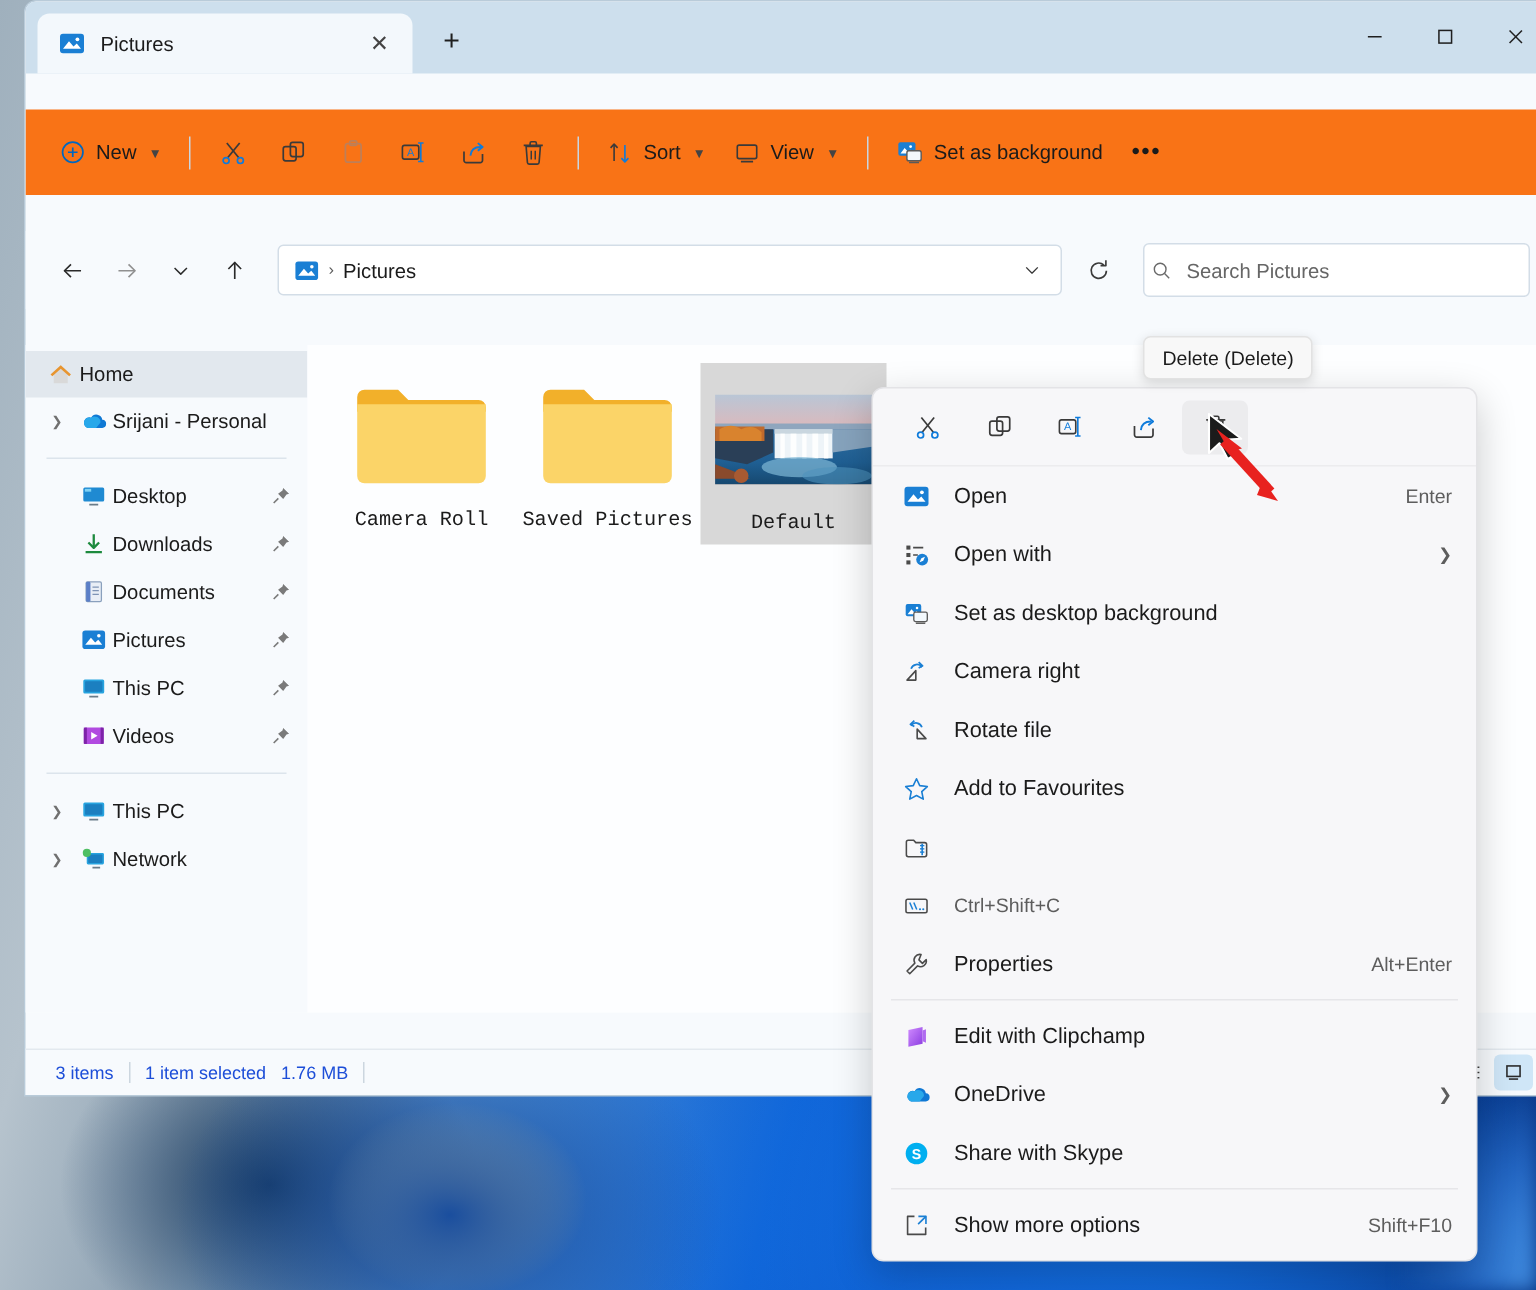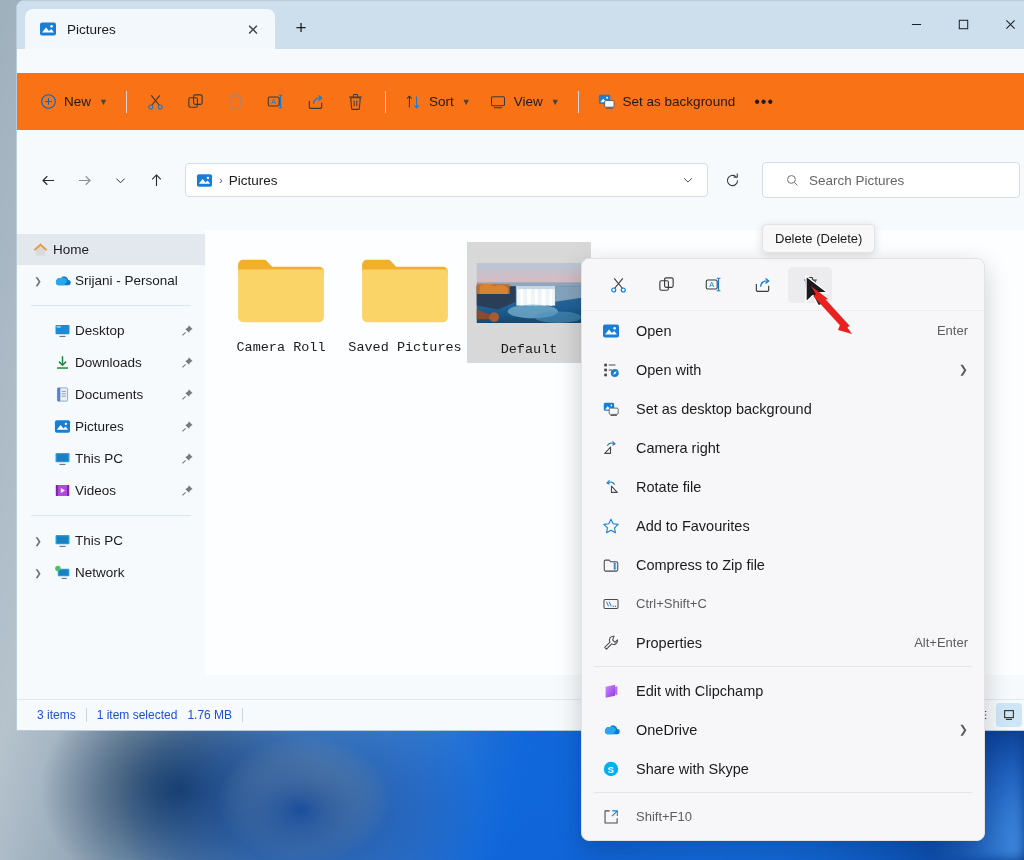--- a/index.html
+++ b/index.html
@@ -98,21 +98,21 @@
   }
   #crumbs { flex: 1; display: flex; align-items: center; gap: 6px; font-size: 13.5px; }
   .crumb-sep { color: #5a5a5a; font-size: 11px; }
   #crumbchev, #refreshbtn {
     width: 34px; height: 30px; border-radius: 4px;
     display: flex; align-items: center; justify-content: center; color: #3a3a3a;
   }
   #searchbox {
     width: 258px; height: 36px; margin-left: 10px; flex: none;
     background: #fff; border: 1px solid #d3dde7; border-radius: 4px;
-    display: flex; align-items: center; padding: 0 22px; gap: 9px;
+    display: flex; align-items: center; padding: 0 4px; gap: 9px;
   }
   #searchinput {
     border: none; outline: none; background: transparent; flex: 1;
     font-family: inherit; font-size: 13.5px; color: #1b1b1b;
   }
   #searchinput::placeholder { color: #666; }
 
   
   #body { flex: 1; display: flex; min-height: 0; background: #fbfdfe; }
 
@@ -774,21 +774,20 @@
   <div class="mi">
     <span class="micon">
       <svg viewBox="0 0 20 20" width="18" height="18">
         <path d="M2.5 6 a1.4 1.4 0 0 1 1.4-1.4 h4 l1.6 1.8 h6.6 a1.4 1.4 0 0 1 1.4 1.4 v7.6 a1.4 1.4 0 0 1-1.4 1.4 H3.9 A1.4 1.4 0 0 1 2.5 15.4 Z" fill="none" stroke="#4a4a4a" stroke-width="1.15"></path>
         <line x1="14.2" y1="7.2" x2="14.2" y2="15.8" stroke="#1a7fd4" stroke-width="1.2"></line>
         <line x1="12.6" y1="8.6" x2="15.8" y2="8.6" stroke="#1a7fd4" stroke-width="1"></line>
         <line x1="12.6" y1="11" x2="15.8" y2="11" stroke="#1a7fd4" stroke-width="1"></line>
         <line x1="12.6" y1="13.4" x2="15.8" y2="13.4" stroke="#1a7fd4" stroke-width="1"></line>
       </svg>
     </span>
-    <span class="mlabel">Compress to Zip file</span>
   </div>
 
   <div class="mi">
     <span class="micon">
       <svg viewBox="0 0 20 20" width="18" height="18">
         <rect x="2.2" y="5" width="15.6" height="10" rx="1.3" fill="none" stroke="#4a4a4a" stroke-width="1.15"></rect>
         <line x1="5" y1="7.4" x2="7.2" y2="12.6" stroke="#1a7fd4" stroke-width="1.1"></line>
         <line x1="8" y1="7.4" x2="10.2" y2="12.6" stroke="#1a7fd4" stroke-width="1.1"></line>
         <circle cx="12.6" cy="12.4" r=".8" fill="#1a7fd4"></circle>
         <circle cx="15" cy="12.4" r=".8" fill="#1a7fd4"></circle>
@@ -849,20 +848,21 @@
   <div class="ctxsep"></div>
 
   <div class="mi">
     <span class="micon">
       <svg viewBox="0 0 20 20" width="18" height="18">
         <path d="M8.5 3.2 H3.4 v13.4 h13.4 v-5.1" fill="none" stroke="#4a4a4a" stroke-width="1.2" stroke-linejoin="round"></path>
         <path d="M11.4 3.2 H17 v5.6" fill="none" stroke="#1a7fd4" stroke-width="1.2" stroke-linejoin="round"></path>
         <line x1="17" y1="3.2" x2="11.2" y2="9" stroke="#1a7fd4" stroke-width="1.2"></line>
       </svg>
     </span>
+    <span class="mlabel">Show more options</span>
     <span class="maccel">Shift+F10</span>
   </div>
 </div>
 
 <svg id="redarrow" width="70" height="70" viewBox="0 0 70 70">
   <g>
     <path d="M6 4 L6 30 L13 23.5 L18.5 34 L24 31 L18.5 21 L27.5 20.5 Z" fill="#1b1b1b" stroke="#ffffff" stroke-width="1.4" stroke-linejoin="round"></path>
     <path d="M16 22 L47 56" stroke="#e8221f" stroke-width="7" stroke-linecap="butt"></path>
     <path d="M11 14 L28 27 L20 29 L24 36 Z" fill="#e8221f"></path>
     <path d="M42 48 L52 62 L38 58 Z" fill="#e8221f"></path>

